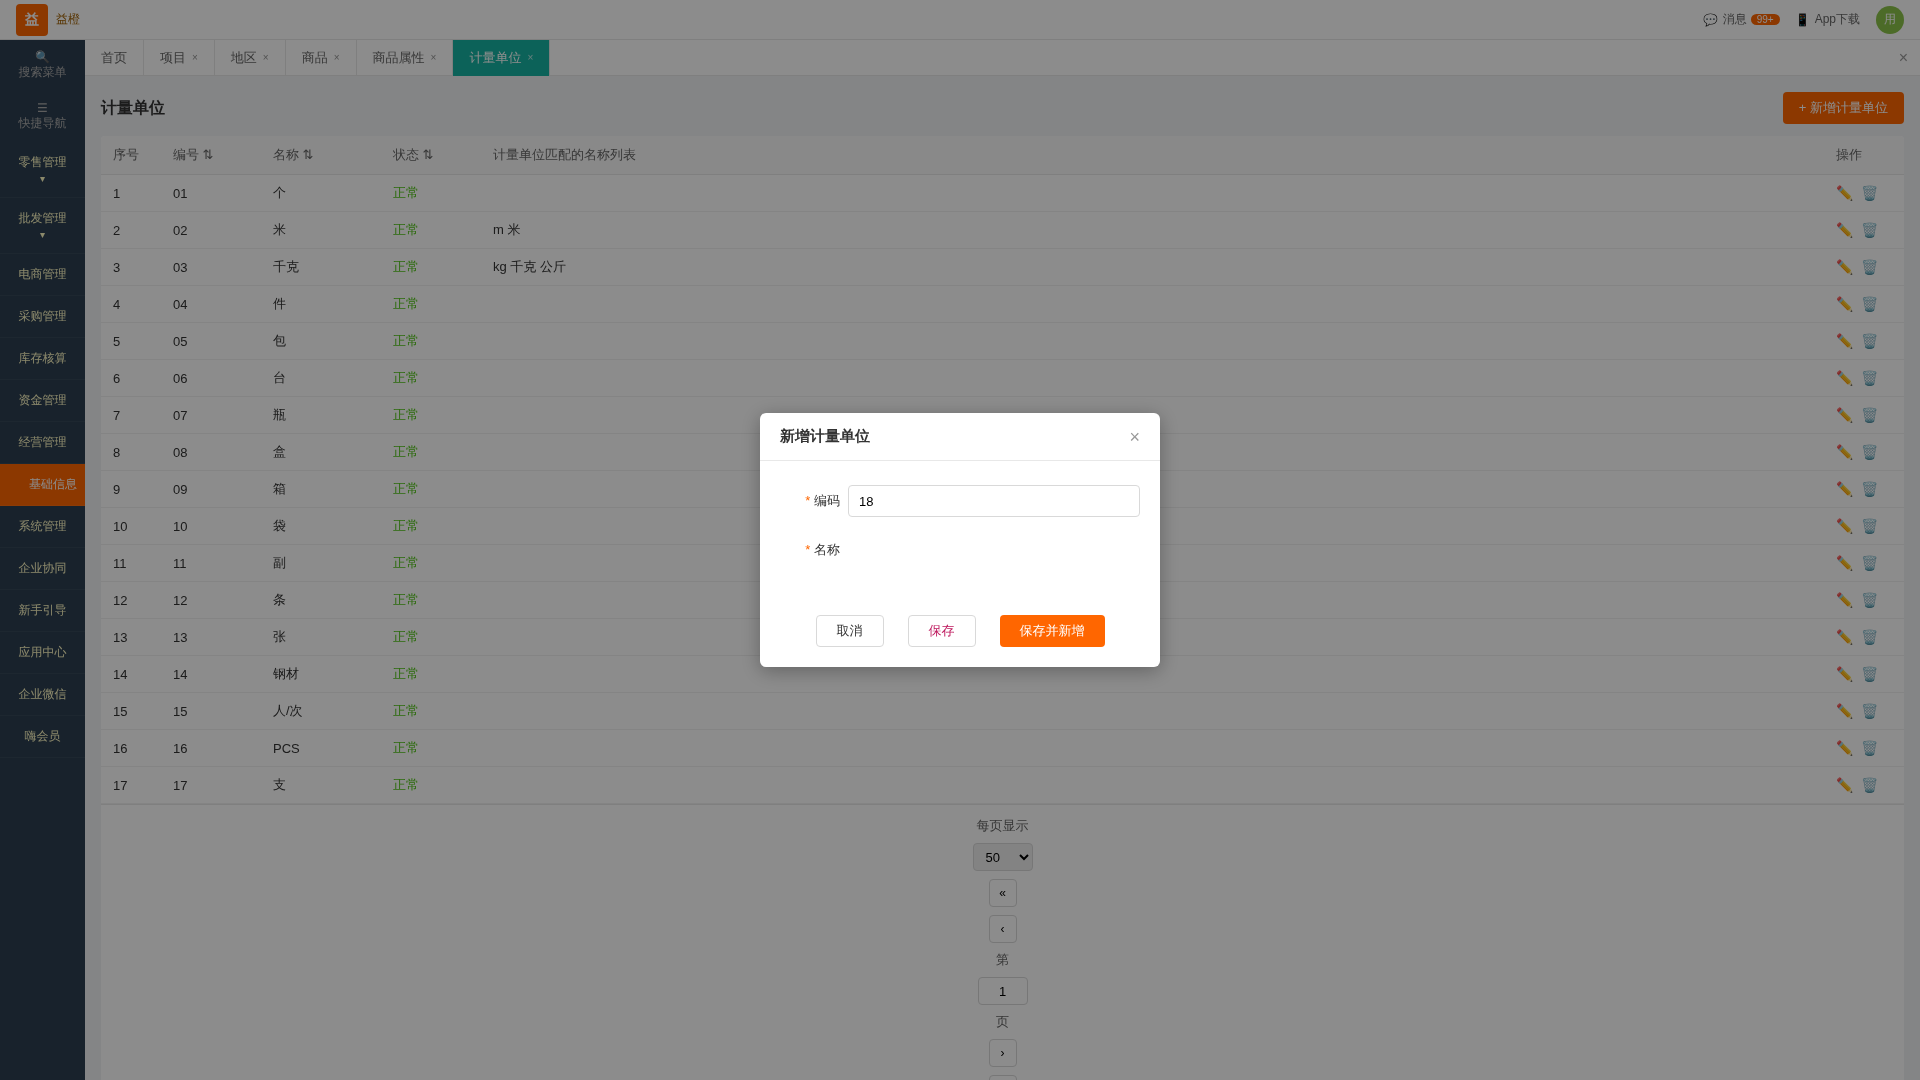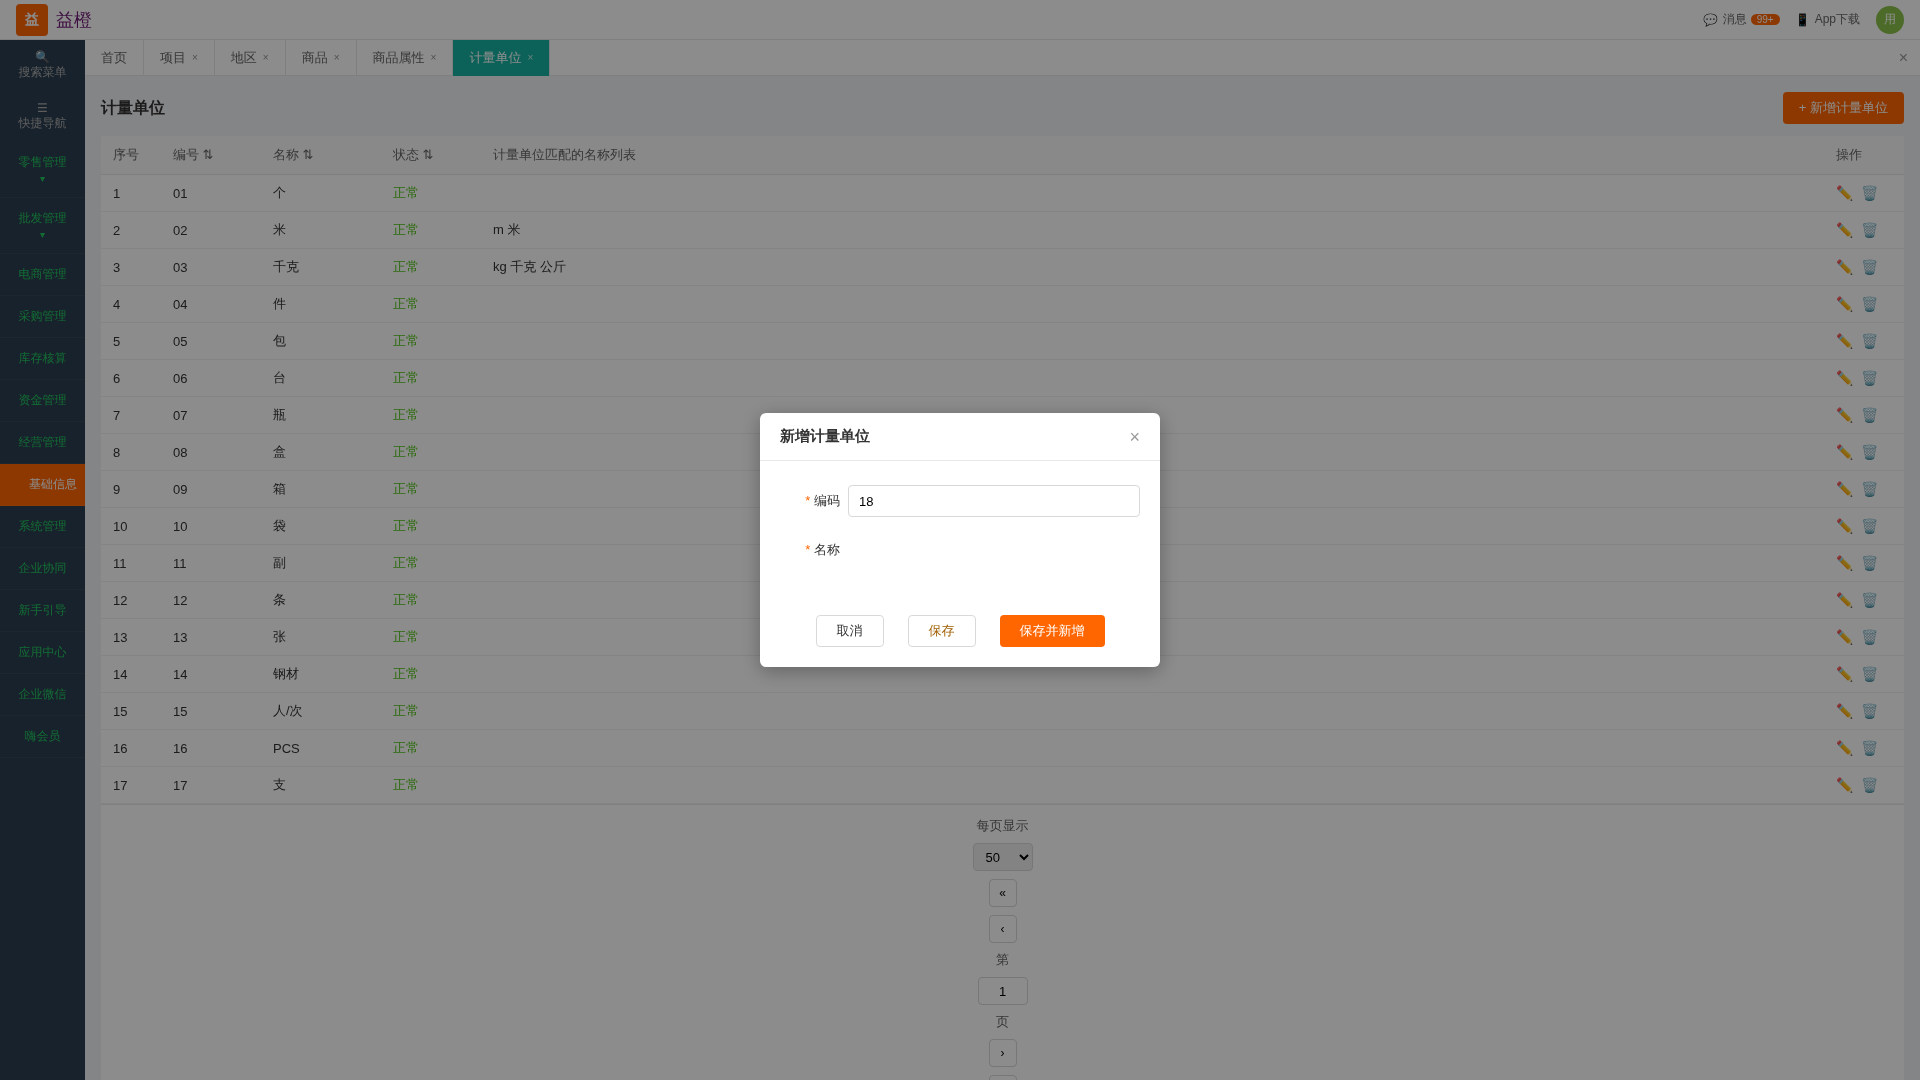--- a/index.html
+++ b/index.html
@@ -13,21 +13,21 @@
     .top-bar-right { display: flex; align-items: center; gap: 16px; }
     .top-btn { display: flex; align-items: center; gap: 4px; font-size: 12px; color: #666; cursor: pointer; }
     .badge { background: #f60; color: white; border-radius: 10px; padding: 0 6px; font-size: 10px; min-width: 18px; text-align: center; }
     .avatar { width: 28px; height: 28px; background: #8bc34a; border-radius: 50%; display: flex; align-items: center; justify-content: center; color: white; font-size: 12px; }
 
     
     .main-layout { display: flex; height: calc(1080px - 40px); }
 
     
     .sidebar { width: 85px; background: #2c3e50; display: flex; flex-direction: column; overflow-y: auto; }
-    .sidebar-item { padding: 12px 8px; text-align: center; color: #22c55e; cursor: pointer; font-size: 12px; border-bottom: 1px solid rgba(255,255,255,0.05); }
+    .sidebar-item { padding: 12px 8px; text-align: center; color: #fef9c3; cursor: pointer; font-size: 12px; border-bottom: 1px solid rgba(255,255,255,0.05); }
     .sidebar-item.active { background: #f60; color: white; text-align: right; }
     .sidebar-search { padding: 10px 8px; text-align: center; color: #aaa; font-size: 12px; cursor: pointer; }
     .sidebar-nav { padding: 10px 8px; text-align: center; color: #aaa; font-size: 12px; cursor: pointer; }
 
     
     .content-area { flex: 1; display: flex; flex-direction: column; overflow: hidden; }
 
     
     .tabs-bar { height: 36px; background: #fff; display: flex; align-items: center; border-bottom: 1px solid #e8e8e8; padding-left: 0; }
     .tab { height: 36px; display: flex; align-items: center; padding: 0 16px; cursor: pointer; font-size: 13px; color: #666; border-right: 1px solid #e8e8e8; gap: 6px; }
@@ -64,39 +64,39 @@
     .modal-header { padding: 14px 20px; border-bottom: 1px solid #e8e8e8; display: flex; align-items: center; justify-content: space-between; }
     .modal-title { font-size: 15px; font-weight: bold; color: #333; }
     .modal-close { cursor: pointer; color: #999; font-size: 18px; line-height: 1; }
     .modal-body { padding: 24px 20px 20px; }
     .form-row { display: flex; align-items: center; margin-bottom: 24px; }
     .form-label { width: 60px; text-align: right; font-size: 13px; color: #333; margin-right: 8px; flex-shrink: 0; }
     .form-input { flex: 1; height: 32px; border: 1px solid #d9d9d9; border-radius: 4px; padding: 0 10px; font-size: 13px; outline: none; }
     .form-input.active-input { border-color: #f60; }
     .modal-footer { padding: 12px 20px 20px; display: flex; justify-content: center; gap: 24px; }
     .btn-cancel { height: 32px; padding: 0 20px; border: 1px solid #d9d9d9; background: white; border-radius: 4px; cursor: pointer; font-size: 13px; color: #333; }
-    .btn-save { height: 32px; padding: 0 20px; border: 1px solid #d9d9d9; background: white; border-radius: 4px; cursor: pointer; font-size: 13px; color: #a16207; }
+    .btn-save { height: 32px; padding: 0 20px; border: 1px solid #d9d9d9; background: white; border-radius: 4px; cursor: pointer; font-size: 13px; color: #be185d; }
     .btn-save-new { height: 32px; padding: 0 20px; border: none; background: #f60; color: white; border-radius: 4px; cursor: pointer; font-size: 13px; }
 
     .col-seq { width: 60px; }
     .col-code { width: 100px; }
     .col-name { width: 120px; }
     .col-status { width: 100px; }
     .col-action { width: 80px; }
   </style>
 </head>
 <body>
 
 <div class="top-bar">
   <div class="top-bar-left">
     <div class="logo-area">
       <div class="logo-icon">
         <span>益</span>
       </div>
-      <span style="font-size:18px;color:#701a75;">益橙</span>
+      <span style="font-size:12px;color:#a16207;">益橙</span>
     </div>
   </div>
   <div class="top-bar-right">
     <div class="top-btn">
       <span>💬</span>
       <span>消息</span>
       <span class="badge">99+</span>
     </div>
     <div class="top-btn">
       <span>📱</span>

